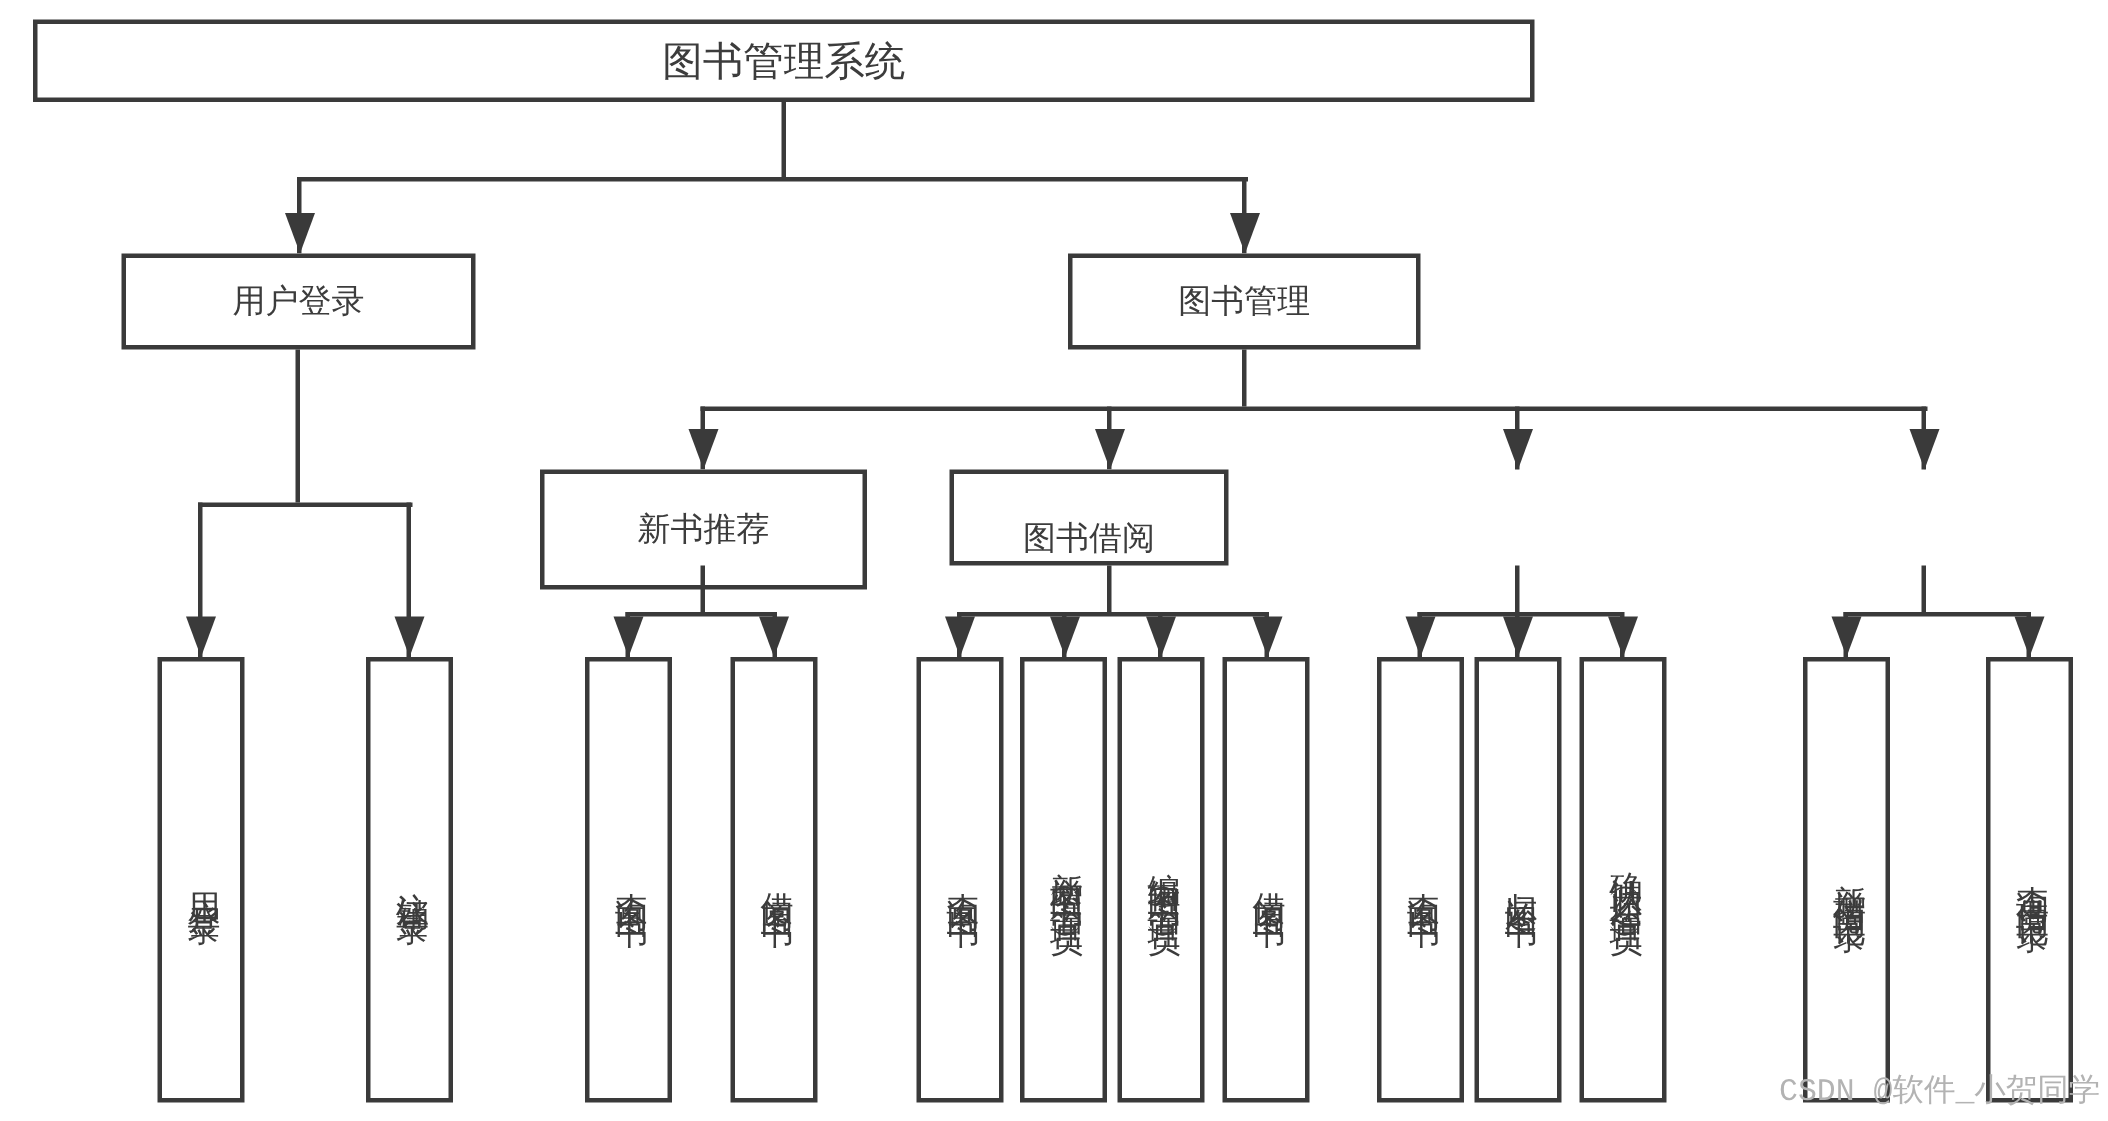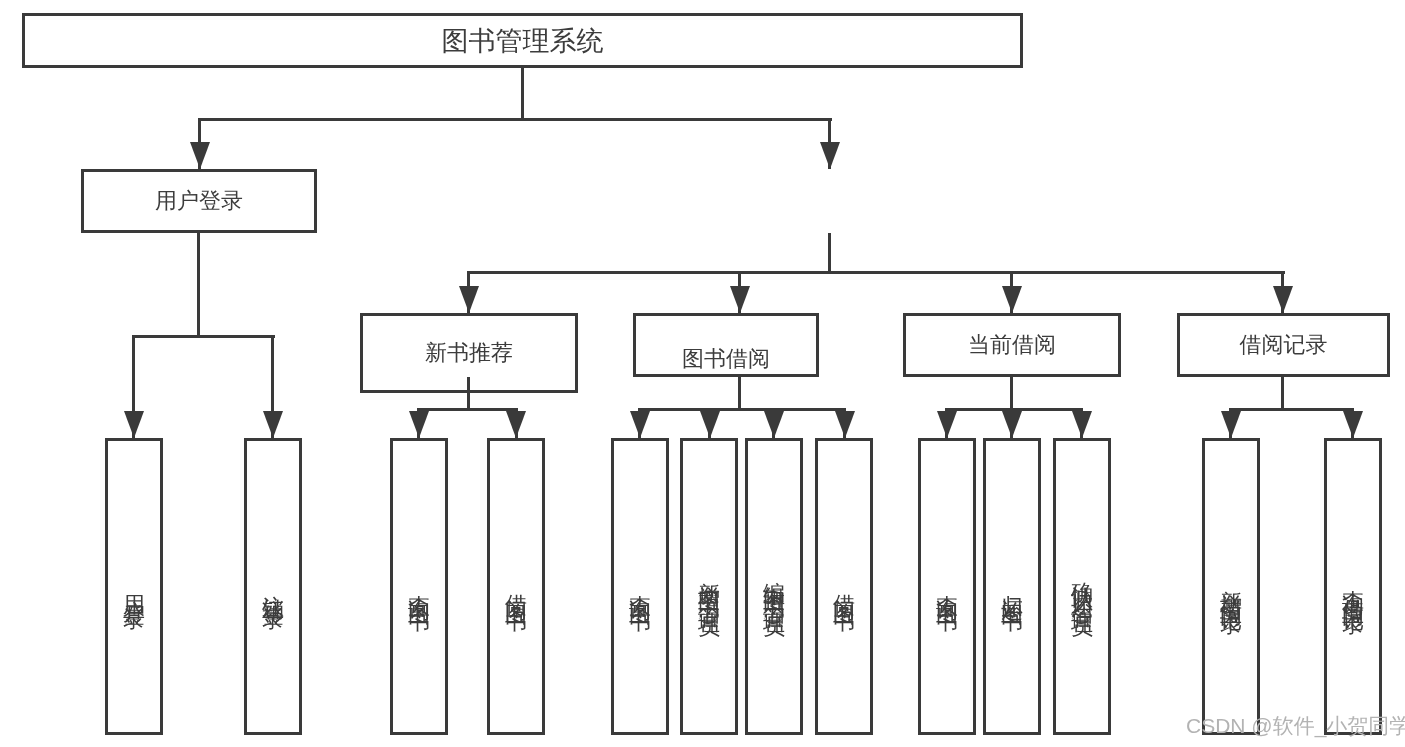--- a/index.html
+++ b/index.html
@@ -1,21 +1,21 @@
 <!DOCTYPE html>
 <html style="--line: #3a3a3a; --box-border: #3a3a3a; --box-fill: #ffffff; --text: #3c3c3c; --watermark: #b3b3b3; --bg: #ffffff;"><head>
 <meta charset="utf-8">
 <style>
   :root{
     --line:#3a3a3a; --box-border:#3a3a3a; --box-fill:#ffffff;
     --text:#3c3c3c; --watermark:#b3b3b3; --bg:#ffffff;
   }
   html,body{margin:0;padding:0;}
   body{background:var(--bg);font-family:"Liberation Sans",sans-serif;}
-  #canvas{position:relative;width:1405px;height:747px;background:var(--bg);overflow:hidden;}
+  #canvas{position:relative;width:1405px;height:747px;background:var(--bg);overflow:hidden;font-family:Liberation Mono, monospace;}
   .node{
     position:absolute;box-sizing:border-box;background:var(--box-fill);
     border:3px solid var(--box-border);display:flex;align-items:center;justify-content:center;
     color:var(--text);font-size:22px;white-space:nowrap;
   }
   .node.title{font-size:27px;}
   .leaf .vt{
     writing-mode:vertical-rl;text-orientation:mixed;
     letter-spacing:5px;line-height:1;white-space:nowrap;
   }
@@ -44,20 +44,23 @@
   <div class="vl" style="left:521px;top:68px;height:50px;"></div>
   <div class="hl" style="left:198px;top:118px;width:634px;"></div>
   <div class="vl" style="left:198px;top:118px;height:51px;"></div>
   <div class="arrow" style="left:190px;top:142px;"></div>
   <div class="vl" style="left:828px;top:118px;height:51px;"></div>
   <div class="arrow" style="left:820px;top:142px;"></div>
 
   <div class="node" style="left:81px;top:169px;width:236px;height:64px;">
     <span>用户登录</span>
   </div>
+  <div class="node" style="left:712px;top:169px;width:235px;height:64px;">
+    <span>图书管理</span>
+  </div>
 
   <div class="vl" style="left:197px;top:233px;height:102px;"></div>
   <div class="hl" style="left:132px;top:335px;width:143px;"></div>
   <div class="vl" style="left:132px;top:335px;height:103px;"></div>
   <div class="arrow" style="left:124px;top:411px;"></div>
   <div class="vl" style="left:271px;top:335px;height:103px;"></div>
   <div class="arrow" style="left:263px;top:411px;"></div>
 
   <div class="vl" style="left:828px;top:233px;height:38px;"></div>
   <div class="hl" style="left:467px;top:271px;width:818px;"></div>
@@ -68,26 +71,20 @@
   <div class="vl" style="left:1010px;top:271px;height:42px;"></div>
   <div class="arrow" style="left:1002px;top:286px;"></div>
   <div class="vl" style="left:1281px;top:271px;height:42px;"></div>
   <div class="arrow" style="left:1273px;top:286px;"></div>
 
   <div class="node" style="left:360px;top:313px;width:218px;height:80px;">
     <span>新书推荐</span>
   </div>
   <div class="node" style="left:633px;top:313px;width:186px;height:64px;align-items:flex-end;">
     <span>图书借阅</span>
-  </div>
-  <div class="node" style="left:903px;top:313px;width:218px;height:64px;">
-    <span>当前借阅</span>
-  </div>
-  <div class="node" style="left:1177px;top:313px;width:213px;height:64px;">
-    <span>借阅记录</span>
   </div>
 
   <div class="vl" style="left:467px;top:377px;height:31px;"></div>
   <div class="hl" style="left:417px;top:408px;width:101px;"></div>
   <div class="vl" style="left:417px;top:408px;height:30px;"></div>
   <div class="arrow" style="left:409px;top:411px;"></div>
   <div class="vl" style="left:515px;top:408px;height:30px;"></div>
   <div class="arrow" style="left:506px;top:411px;"></div>
 
   <div class="vl" style="left:738px;top:377px;height:31px;"></div>

